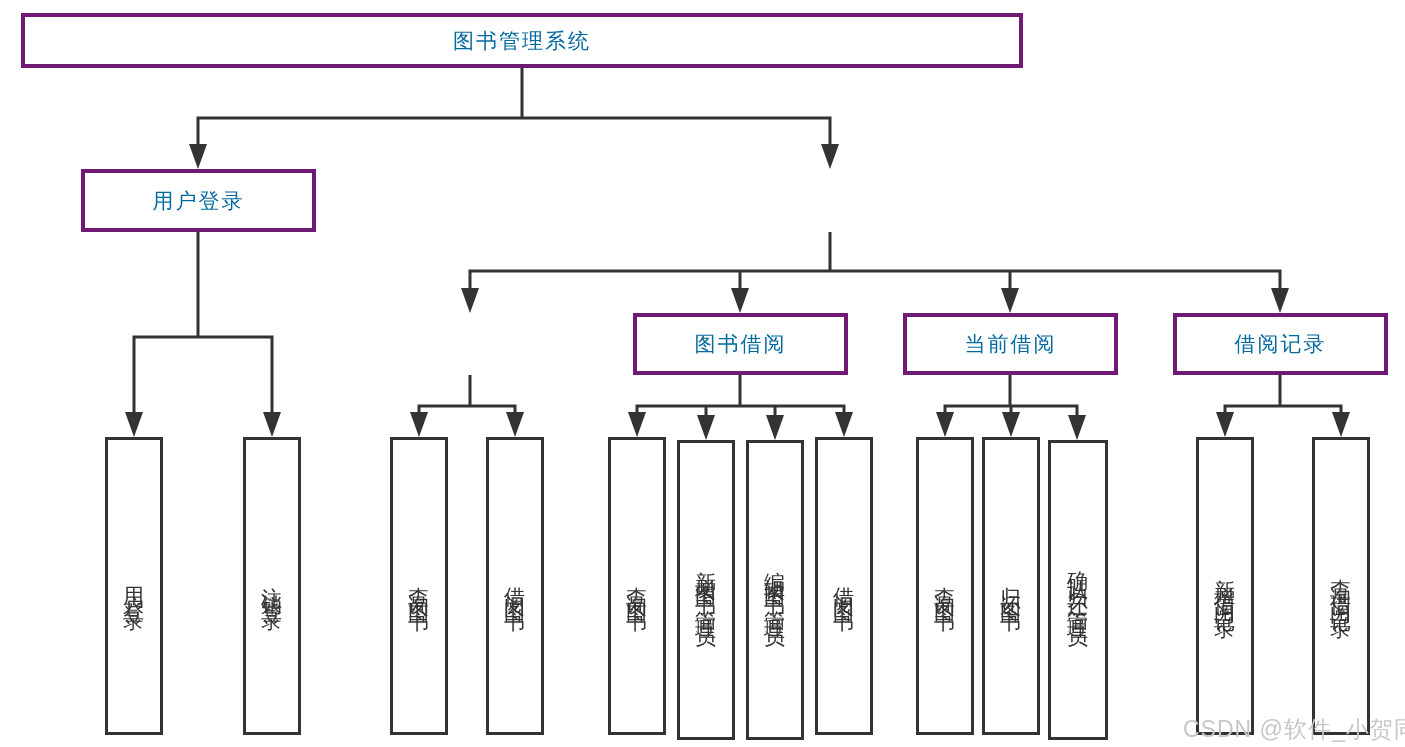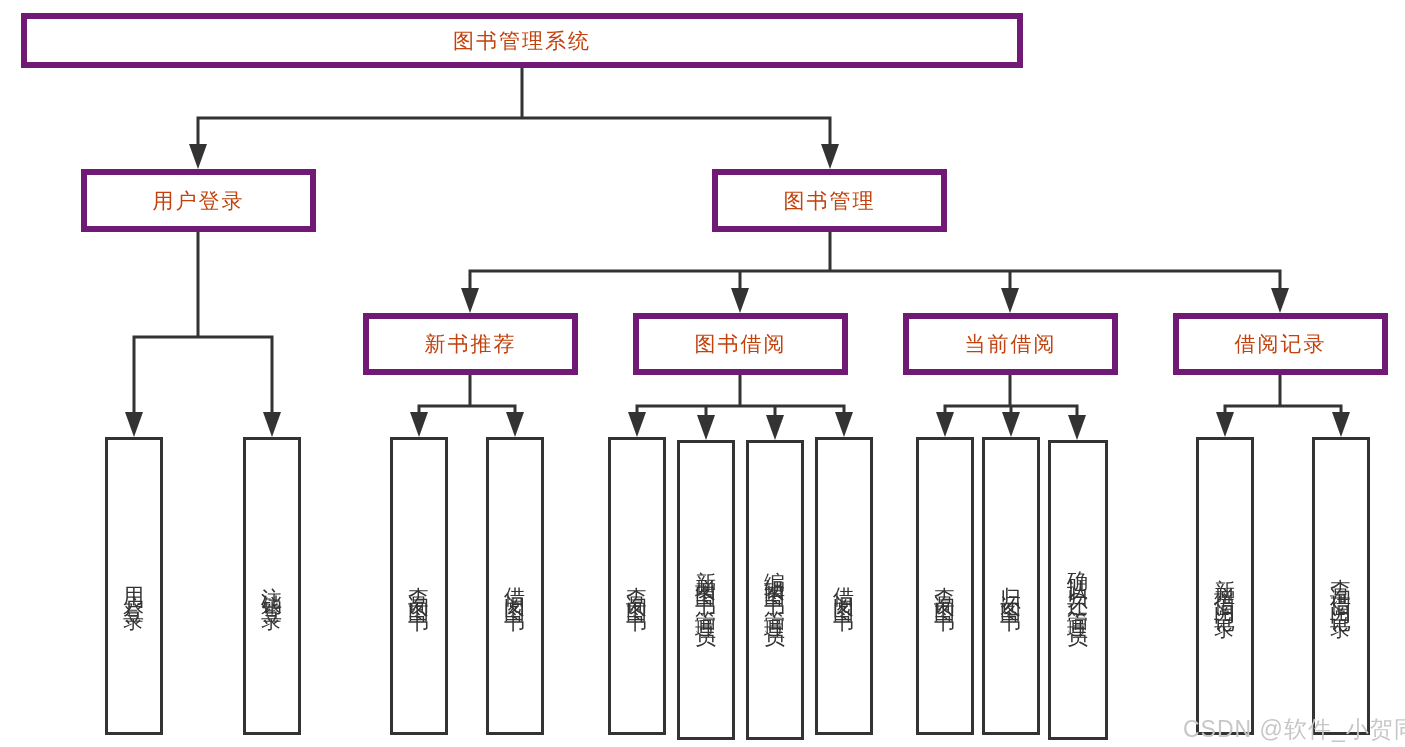--- a/index.html
+++ b/index.html
@@ -2,23 +2,23 @@
 <html><head>
 <meta charset="utf-8">
 <style>
   html,body{margin:0;padding:0;background:#ffffff;}
   body{font-family:"Liberation Sans","DejaVu Sans",sans-serif;}
   #canvas{
     position:relative;width:1405px;height:747px;background:#ffffff;overflow:hidden;
   }
   #connectors{position:absolute;left:0;top:0;z-index:1;}
   .hbox{
-    position:absolute;box-sizing:border-box;background:#ffffff;border:6px solid #701a75;
+    position:absolute;box-sizing:border-box;background:#ffffff;border:4px solid #701a75;
     display:flex;align-items:center;justify-content:center;z-index:2;
-    color:#c2410c;font-size:21px;letter-spacing:2px;white-space:nowrap;
+    color:#0369a1;font-size:21px;letter-spacing:2px;white-space:nowrap;
   }
   .vbox{
     position:absolute;box-sizing:border-box;background:#ffffff;border:3px solid #333333;
     display:flex;align-items:center;justify-content:center;z-index:2;
     color:#333333;
   }
   .vbox .vtext{
     writing-mode:vertical-rl;text-orientation:mixed;
     font-size:21px;letter-spacing:8px;line-height:1;white-space:nowrap;
   }
@@ -76,27 +76,21 @@
     </g>
   </svg>
 
   <div class="hbox" style="left:21px;top:13px;width:1002px;height:55px;">
     <span>图书管理系统</span>
   </div>
 
   <div class="hbox" style="left:81px;top:169px;width:235px;height:63px;">
     <span>用户登录</span>
   </div>
-  <div class="hbox" style="left:712px;top:169px;width:235px;height:63px;">
-    <span>图书管理</span>
-  </div>
 
-  <div class="hbox" style="left:363px;top:313px;width:215px;height:62px;">
-    <span>新书推荐</span>
-  </div>
   <div class="hbox" style="left:903px;top:313px;width:215px;height:62px;">
     <span>当前借阅</span>
   </div>
   <div class="hbox" style="left:633px;top:313px;width:215px;height:62px;">
     <span>图书借阅</span>
   </div>
   <div class="hbox" style="left:1173px;top:313px;width:215px;height:62px;">
     <span>借阅记录</span>
   </div>
 

